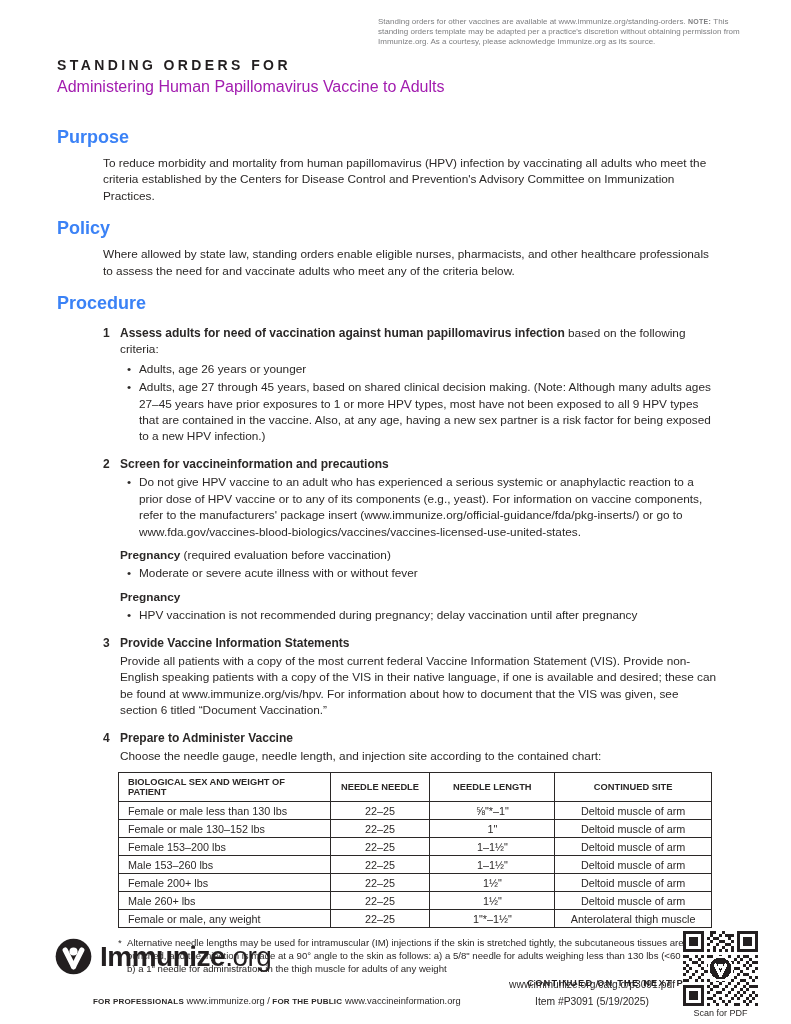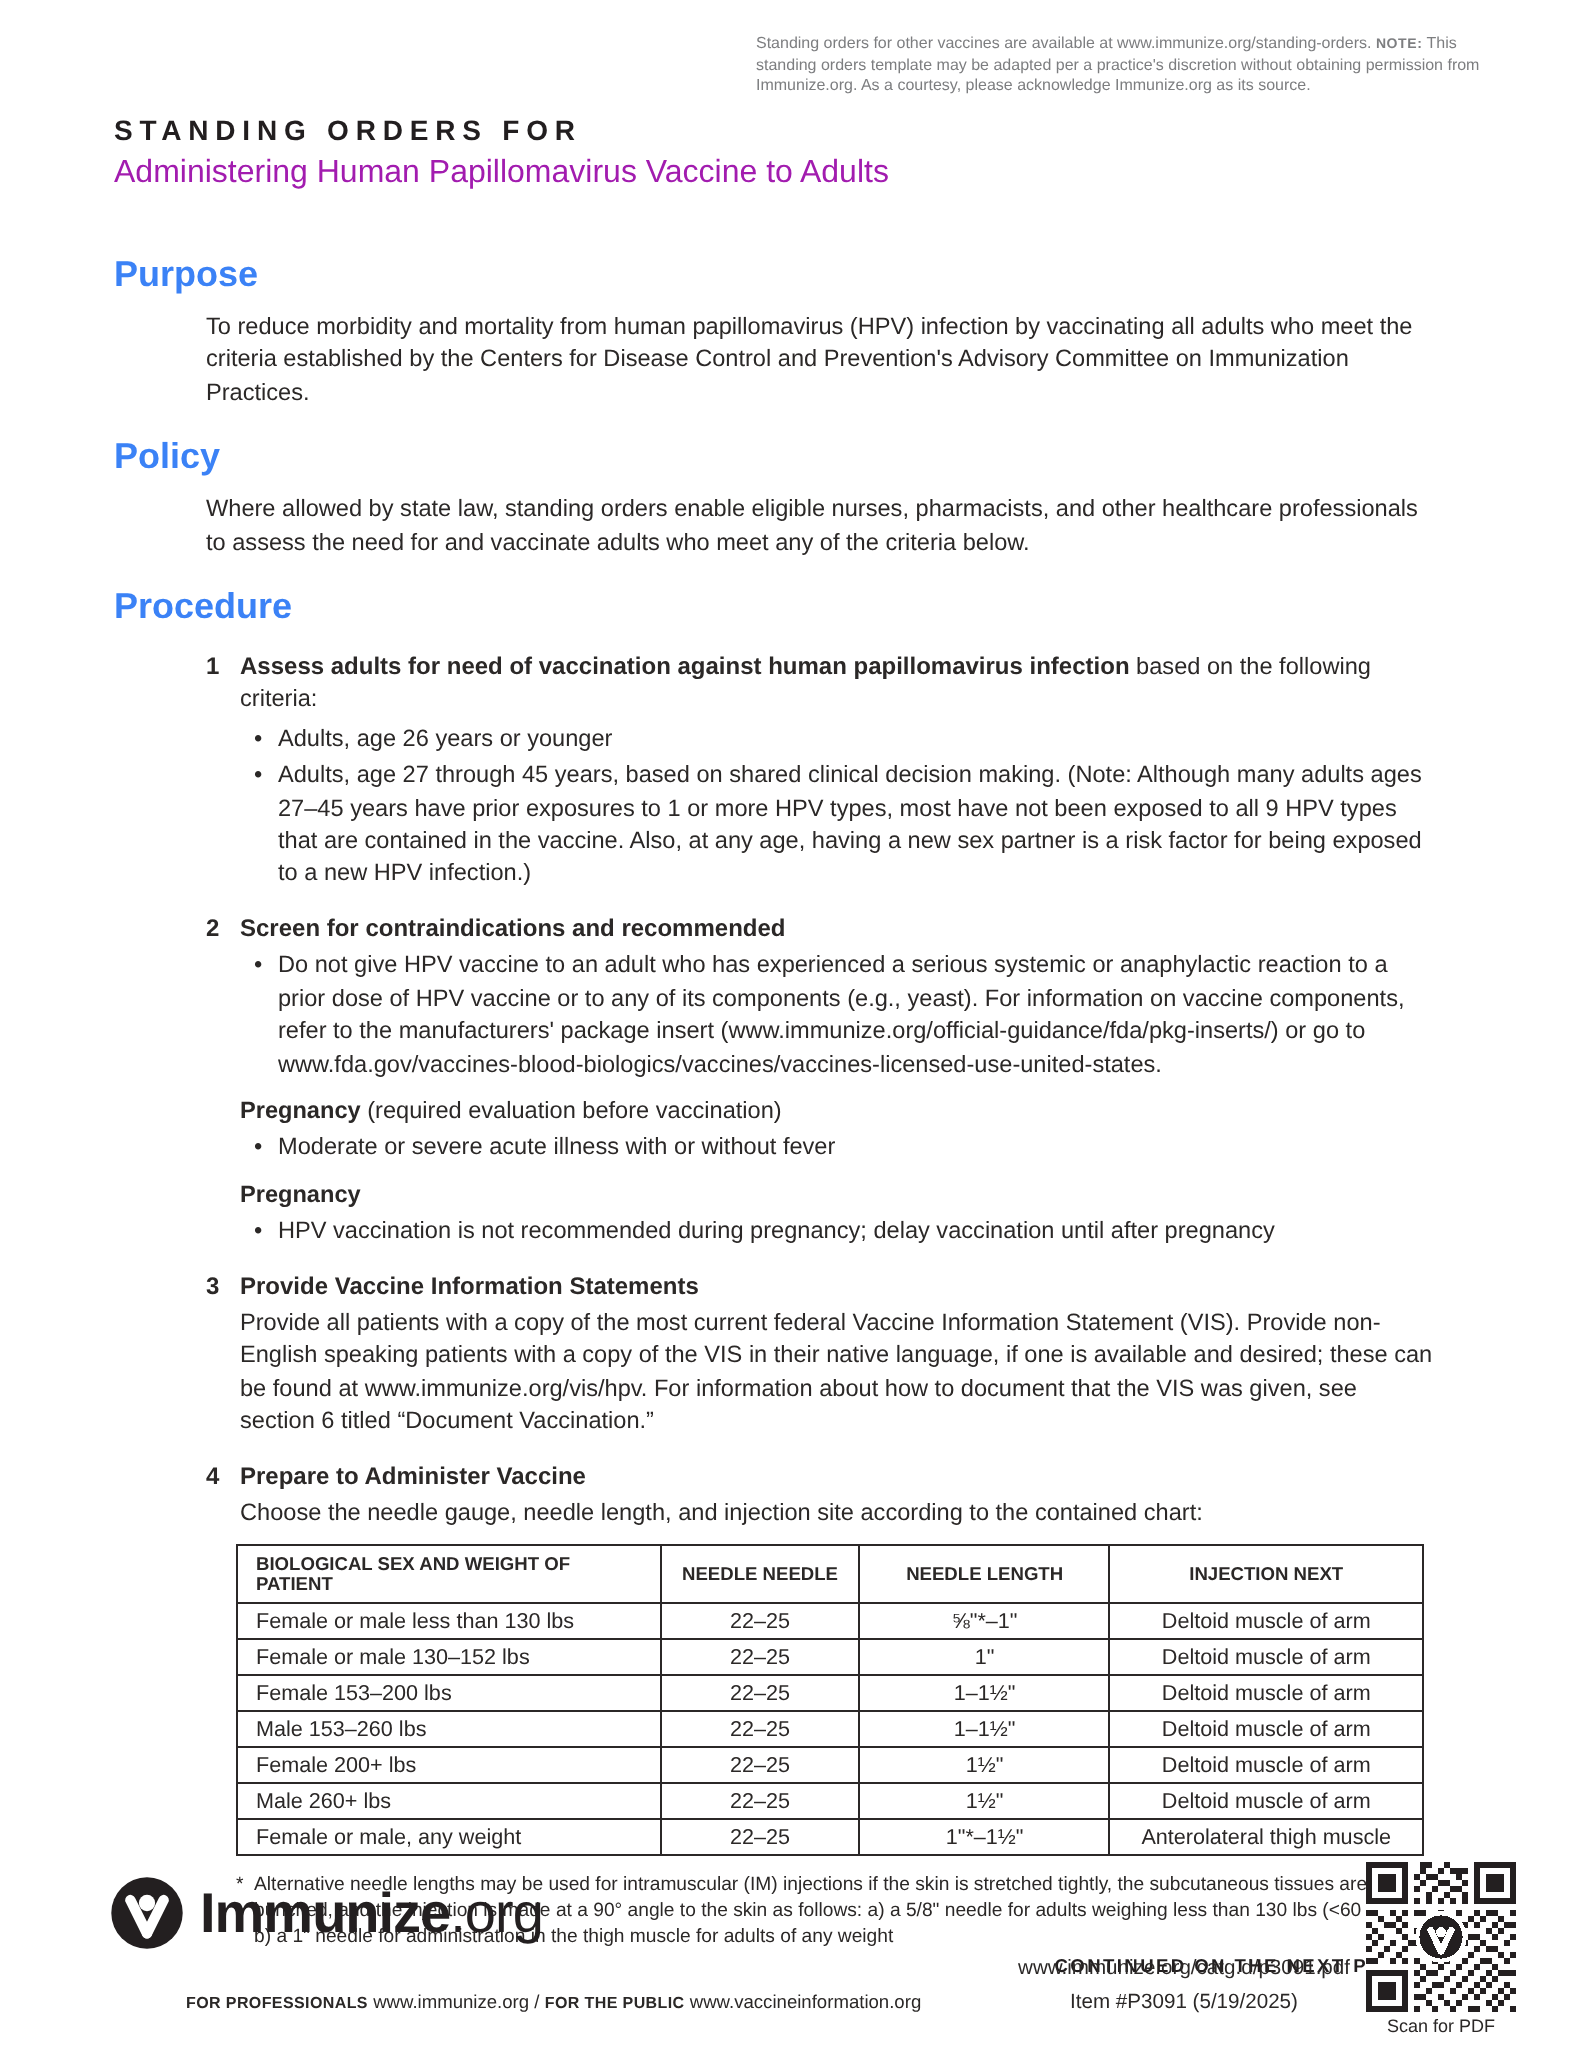--- a/index.html
+++ b/index.html
@@ -98,21 +98,21 @@
         <ul class="bullets">
           <li><span>Adults, age 26 years or younger</span></li>
           <li><span>Adults, age 27 through 45 years, based on shared clinical decision making. (Note: Although many adults ages 27–45 years have prior exposures to 1 or more HPV types, most have not been exposed to all 9 HPV types that are contained in the vaccine. Also, at any age, having a new sex partner is a risk factor for being exposed to a new HPV infection.)</span></li>
         </ul>
       </div>
     </div>
 
     <div class="step body-text">
       <span class="step-num">2</span>
       <div class="step-body">
-        <p class="step-title">Screen for contraindications and recommended</p>
+        <p class="step-title">Screen for vaccineinformation and precautions</p>
         <ul class="bullets" style="margin-top:0;">
           <li><span>Do not give HPV vaccine to an adult who has experienced a serious systemic or anaphylactic reaction to a prior dose of HPV vaccine or to any of its components (e.g., yeast). For information on vaccine components, refer to the manufacturers' package insert (www.immunize.org/official-guidance/fda/pkg-inserts/) or go to www.fda.gov/vaccines-blood-biologics/vaccines/vaccines-licensed-use-united-states.</span></li>
         </ul>
         <p class="subhead"><span>Pregnancy</span><span class="normal"> (required evaluation before vaccination)</span></p>
         <ul class="bullets" style="margin-top:0;">
           <li><span>Moderate or severe acute illness with or without fever</span></li>
         </ul>
         <p class="subhead">Pregnancy</p>
         <ul class="bullets" style="margin-top:0;">
           <li><span>HPV vaccination is not recommended during pregnancy; delay vaccination until after pregnancy</span></li>
@@ -141,21 +141,21 @@
           <col class="col-sex">
           <col class="col-gauge">
           <col class="col-len">
           <col class="col-site">
         </colgroup>
       <thead>
         <tr>
           <th class="c0">BIOLOGICAL SEX AND WEIGHT OF PATIENT</th>
           <th>NEEDLE NEEDLE</th>
           <th>NEEDLE LENGTH</th>
-          <th>INJECTION NEXT</th>
+          <th>CONTINUED SITE</th>
         </tr>
       </thead>
       <tbody>
         <tr>
           <td class="c0">Female or male less than 130 lbs</td>
             <td>22–25</td>
             <td>⅝"*–1"</td>
             <td>Deltoid muscle of arm</td>
         </tr>
         <tr>

